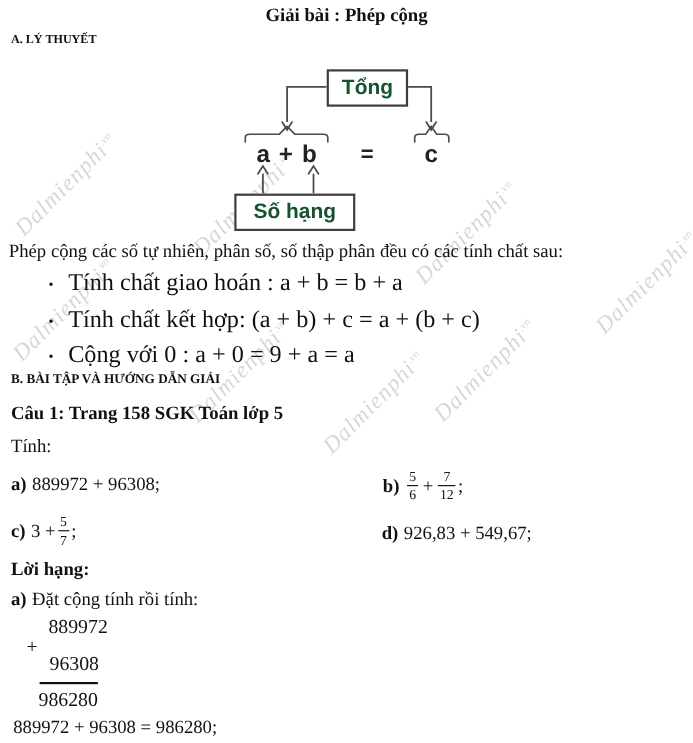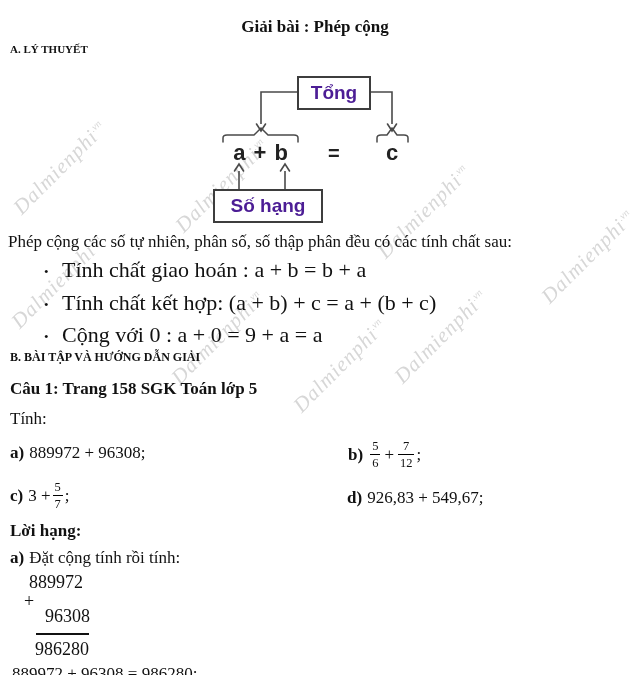--- a/index.html
+++ b/index.html
@@ -23,30 +23,30 @@
     font-family:"Liberation Serif", serif;
     font-style:italic;
     font-size:21px;
     letter-spacing:1px;
     white-space:nowrap;
     z-index:0;
     user-select:none;
   }
   .wm .vn{font-size:10px;vertical-align:super;letter-spacing:0;}
 
-  .layer{position:absolute;inset:0;z-index:1;margin-top:13px;}
+  .layer{position:absolute;inset:0;z-index:1;}
 
   
   .dg-box{
     position:absolute;
     border:2px solid #3d3d3d;
     background:#fff;
     display:flex;align-items:center;justify-content:center;
     font-family:"Liberation Sans", sans-serif;
-    font-weight:600;font-size:19px;color:#4c1d95;
+    font-weight:600;font-size:19px;color:#14532d;
   }
   .dg-expr{
     position:absolute;
     font-family:"Liberation Sans", sans-serif;
     font-weight:bold;font-size:22px;color:#222;
     text-align:center;letter-spacing:1px;
   }
 
   
   .bullets{position:absolute;left:62px;top:246px;}
@@ -186,21 +186,21 @@
     </div>
 
     <div class="abs b t17" style="left:10px;top:508px">Lời hạng:</div>
 
     <div class="ex-row" style="left:10px;top:535px">
       <span class="lbl">a)</span>
       <span>Đặt cộng tính rồi tính:</span>
     </div>
 
     <div class="cadd">
-      <div class="line" style="left:29px;top:559px">889972</div>
+      <div class="line" style="left:44px;top:559px">889972</div>
       <div class="line" style="left:24px;top:578px">+</div>
       <div class="line" style="left:45px;top:593px">96308</div>
       <div class="rule" style="left:36px;top:620px;width:53px"></div>
       <div class="line" style="left:35px;top:626px">986280</div>
     </div>
 
     <div class="abs t17" style="left:12px;top:651px">889972 + 96308 = 986280;</div>
 
   </div>
 </div>

